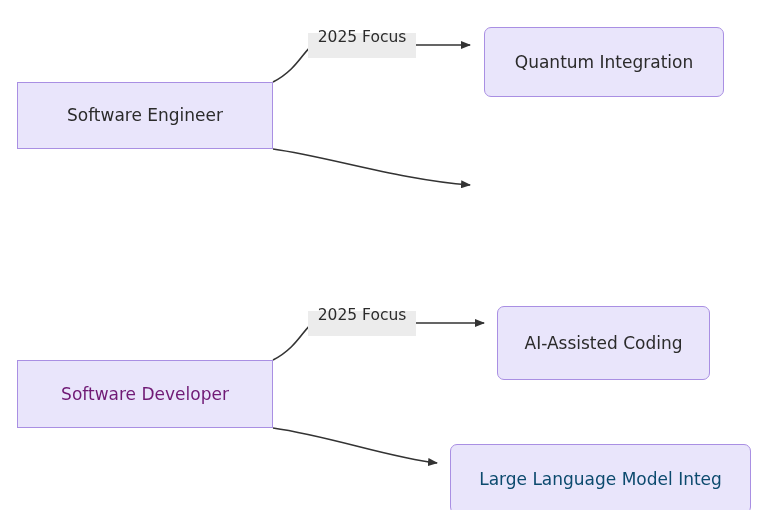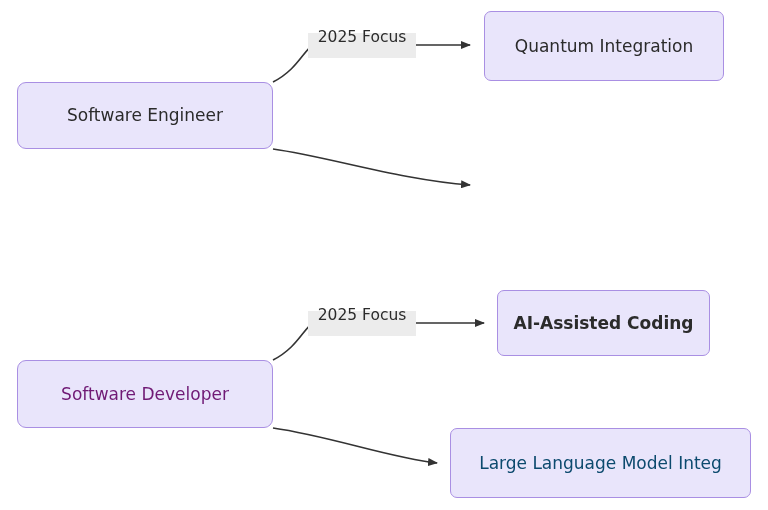--- a/index.html
+++ b/index.html
@@ -36,23 +36,24 @@
     background: #e9e5fb;
     border: 1.4px solid #a98fe3;
     color: #2b2b2b;
     font-size: 17px;
     line-height: 1;
     white-space: nowrap;
     overflow: hidden;
   }
   .node.rounded {
     border-radius: 7px;
+    margin-top: 16px;
   }
   .node.square {
-    border-radius: 9px;
+    border-radius: 0px;
   }
   .edge-label {
     position: absolute;
     background: #ececec;
     color: #2b2b2b;
     font-size: 15.5px;
     line-height: 1;
     padding: 4px 3px 19px 3px;
     white-space: nowrap;
     box-sizing: border-box;
@@ -81,19 +82,19 @@
 
   <div class="node square" style="left: 17px; top: 82px; width: 256px; height: 67px; background: rgb(233, 229, 251); border-color: rgb(169, 143, 227); color: rgb(43, 43, 43);">Software Engineer</div>
 
   <div class="node rounded" style="left: 484px; top: 11px; width: 240px; height: 70px; background: rgb(233, 229, 251); border-color: rgb(169, 143, 227); color: rgb(43, 43, 43);">Quantum Integration</div>
 
 
   <div class="edge-label" style="left: 308px; top: 33px; width: 108px; height: 25px; display: flex; align-items: center; justify-content: center; background: rgb(236, 236, 236); color: rgb(43, 43, 43);">2025 Focus</div>
 
   <div class="node square" style="left: 17px; top: 360px; width: 256px; height: 68px; background: rgb(233, 229, 251); border-color: rgb(169, 143, 227); color: #701a75;">Software Developer</div>
 
-  <div class="node rounded" style="left: 497px; top: 290px; width: 213px; height: 66px; background: rgb(233, 229, 251); border-color: rgb(169, 143, 227); color: rgb(43, 43, 43); font-weight: bold;">AI-Assisted Coding</div>
+  <div class="node rounded" style="left: 497px; top: 290px; width: 213px; height: 74px; background: rgb(233, 229, 251); border-color: rgb(169, 143, 227); color: rgb(43, 43, 43);">AI-Assisted Coding</div>
 
   <div class="node rounded" style="left: 450px; top: 428px; width: 301px; height: 70px; background: rgb(233, 229, 251); border-color: rgb(169, 143, 227); color: #0c4a6e;">Large Language Model Integ</div>
 
   <div class="edge-label" style="left: 308px; top: 311px; width: 108px; height: 25px; display: flex; align-items: center; justify-content: center; background: rgb(236, 236, 236); color: rgb(43, 43, 43);">2025 Focus</div>
 
 </div>
 
 </body></html>

